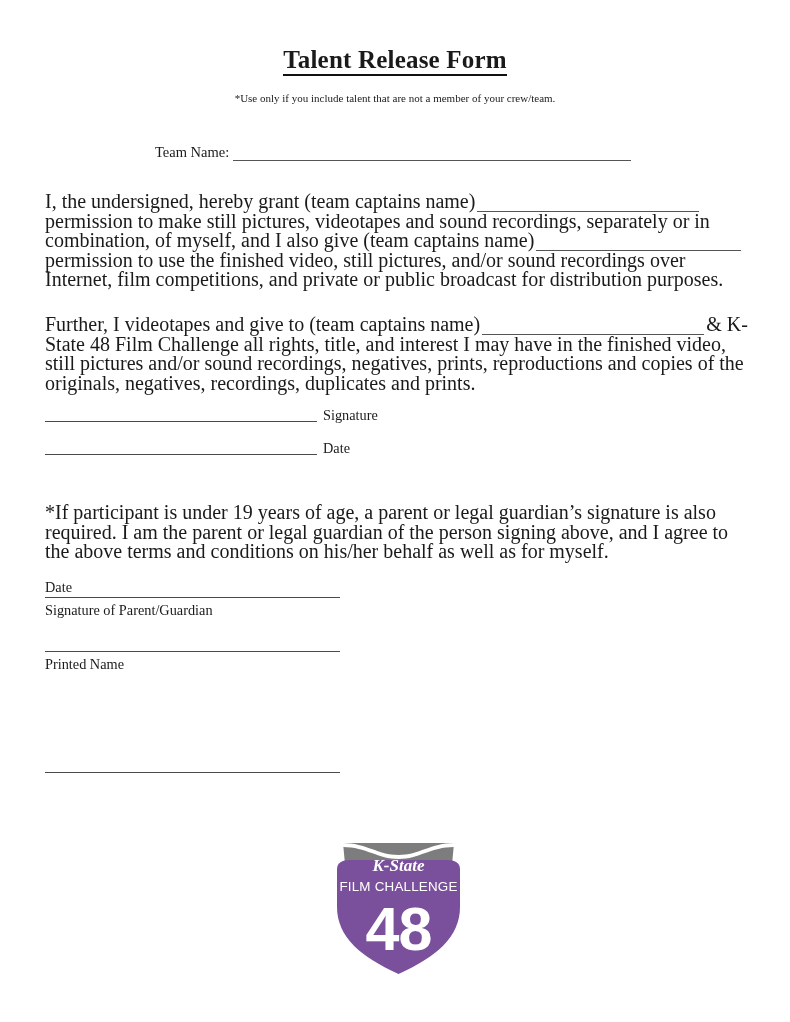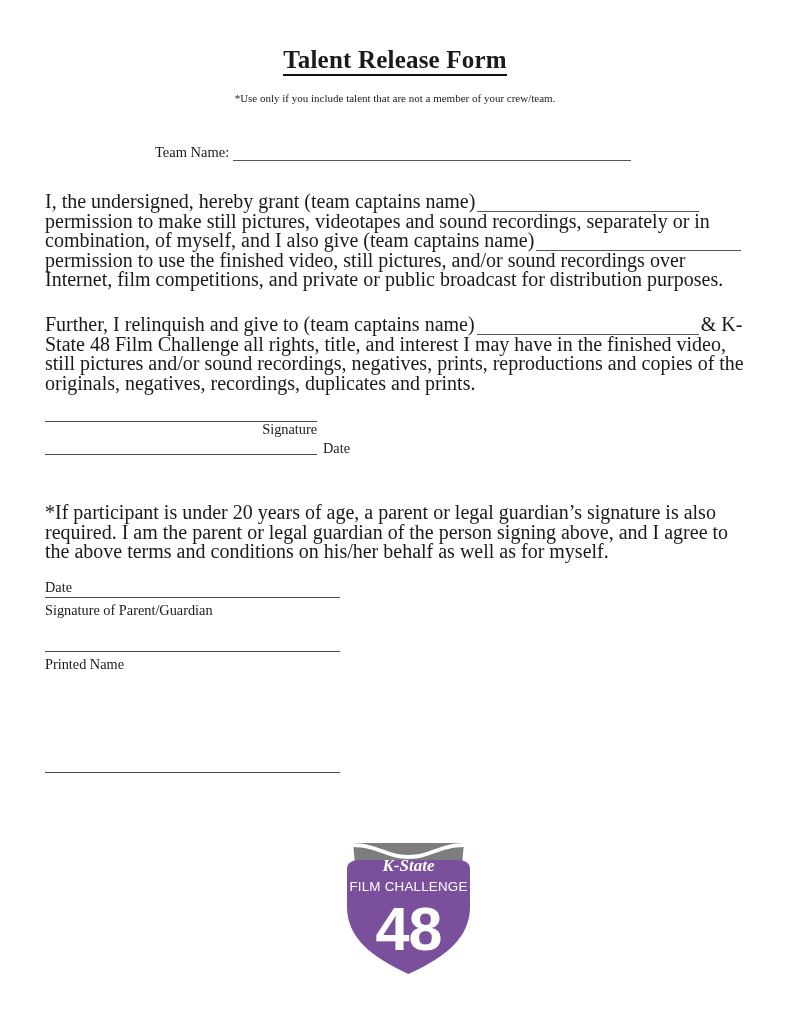--- a/index.html
+++ b/index.html
@@ -97,21 +97,21 @@
   .sigline .rule {
     width: 272px;
     height: 13px;
     border-bottom: 1px solid #4a4a4a;
   }
   .sigline .cap {
     margin-left: 6px;
     white-space: pre;
     line-height: 14px;
   }
-  .sig-1 { top: 408px; flex-direction: column; }
+  .sig-1 { top: 408px; }
   .sig-2 { top: 441px; }
 
   
   .gfield {
     position: absolute;
     left: 45px;
     width: 295px;
     font-size: 14.3px;
   }
   .gfield .rule-top {
@@ -132,21 +132,21 @@
     position: absolute;
     left: 45px; top: 772px;
     width: 295px;
     border-top: 1px solid #4a4a4a;
     height: 0;
   }
 
   
   .logo {
     position: absolute;
-    left: 336px; top: 841px;
+    left: 326px; top: 841px;
     width: 145px;
     height: 136px;
   }
   .logo svg { display: block; width: 145px; height: 136px; }
 
   .logo-kstate {
     font-family: "Liberation Serif", "DejaVu Serif", serif;
     font-style: italic;
     font-weight: bold;
     font-size: 17px;
@@ -181,34 +181,34 @@
   <div class="teamname-row">
     <span class="teamname-label">Team Name:</span>
     <span class="teamname-blank"></span>
   </div>
 
   <div class="para p1">
     <span>I, the undersigned, hereby grant (team captains name)</span><span class="inline-blank blank-a"></span><span>permission to make still pictures, videotapes and sound recordings, separately or in combination, of  myself, and I also give (team captains name)</span><span class="inline-blank blank-b"></span><span>permission to use the finished video, still pictures, and/or sound recordings over Internet, film competitions, and private or public broadcast for distribution purposes.</span>
   </div>
 
   <div class="para p2">
-    <span>Further, I relinquish and give to (team captains name)</span><span class="inline-blank blank-c"></span><span>&amp; K-State 48 Film Challenge all rights, title, and interest I may have in the finished video, still pictures and/or sound recordings, negatives, prints, reproductions and copies of the originals, negatives, recordings, duplicates and prints.</span>
+    <span>Further, I videotapes and give to (team captains name)</span><span class="inline-blank blank-c"></span><span>&amp; K-State 48 Film Challenge all rights, title, and interest I may have in the finished video, still pictures and/or sound recordings, negatives, prints, reproductions and copies of the originals, negatives, recordings, duplicates and prints.</span>
   </div>
 
   <div class="sigline sig-1">
     <span class="rule"></span>
     <span class="cap">Signature</span>
   </div>
 
   <div class="sigline sig-2">
     <span class="rule"></span>
     <span class="cap">Date</span>
   </div>
 
-  <div class="para p3">*If participant is under 20 years of age, a parent or legal guardian’s signature is also required. I am the parent or legal guardian of the person signing above, and I agree to the above terms and conditions on his/her behalf as well as for myself.</div>
+  <div class="para p3">*If participant is under 19 years of age, a parent or legal guardian’s signature is also required. I am the parent or legal guardian of the person signing above, and I agree to the above terms and conditions on his/her behalf as well as for myself.</div>
 
   <div class="gfield g-date no-rule">
 
     <span class="glabel">Date</span>
   </div>
 
   <div class="gfield g-signature">
     <div class="rule-top"></div>
     <span class="glabel">Signature of Parent/Guardian</span>
   </div>

